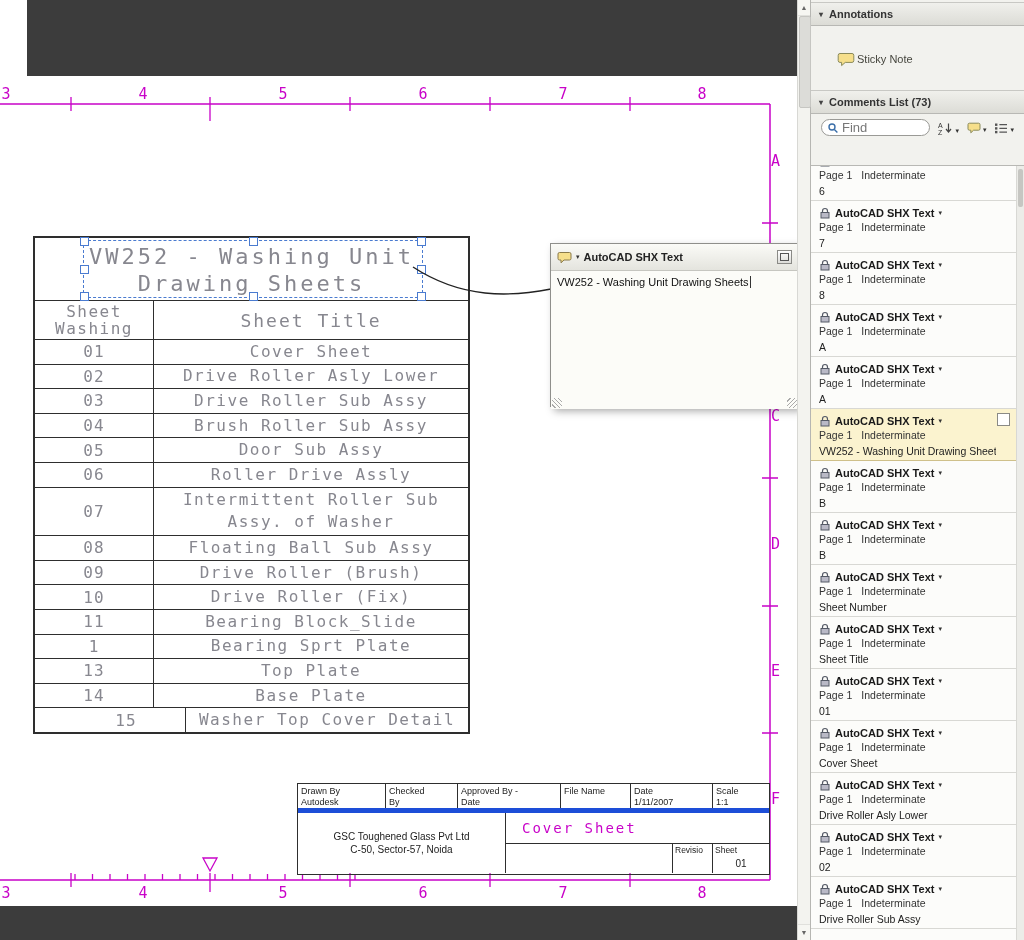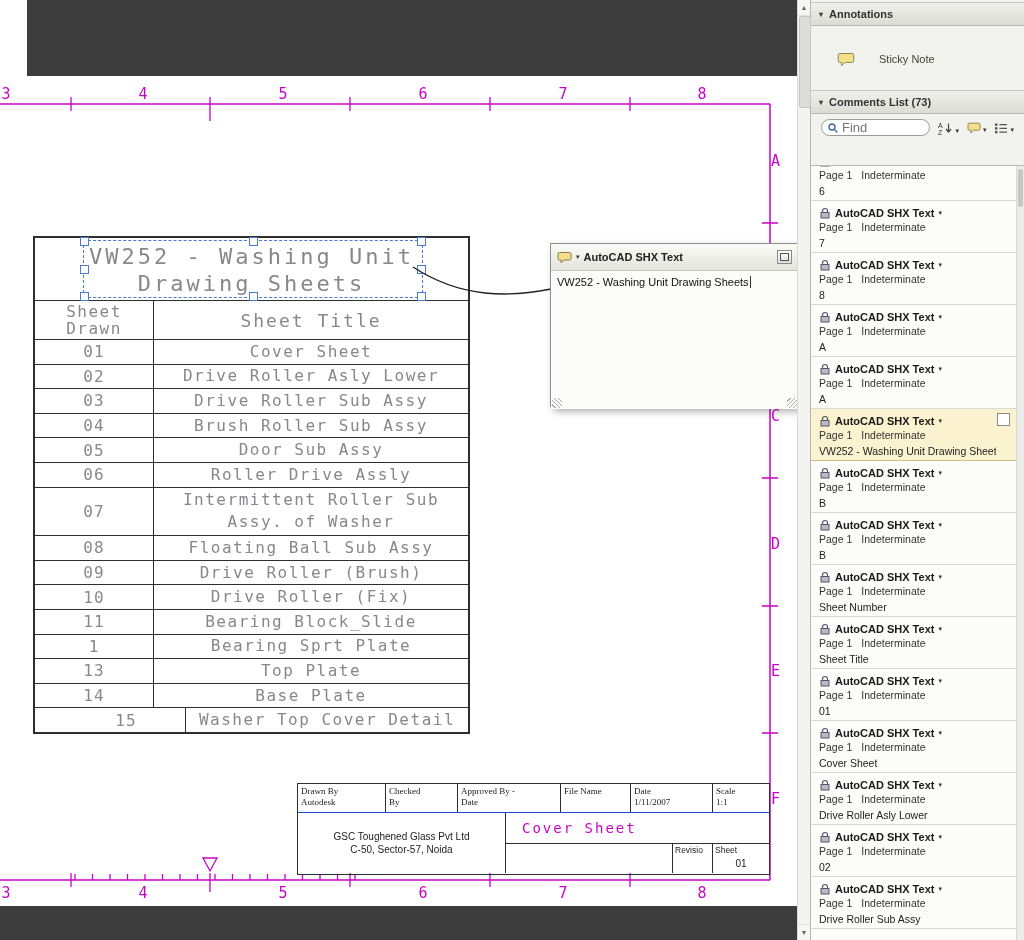--- a/index.html
+++ b/index.html
@@ -49,21 +49,21 @@
   .popup-min div{width:7px;height:6px;border:1px solid #555;}
   .popup-body{position:relative;height:128px;padding:5px 6px;font-size:11px;color:#111;background:#fcfcf8;}
   .cursor{display:inline-block;width:1px;height:12px;background:#333;vertical-align:-2px;margin-left:1px;}
   .grip{position:absolute;bottom:1px;width:10px;height:10px;
         background:repeating-linear-gradient(135deg,transparent,transparent 2px,#aaa 2px,#aaa 3px);}
   .grip.gl{left:1px;background:repeating-linear-gradient(45deg,transparent,transparent 2px,#aaa 2px,#aaa 3px);}
   .grip.gr{right:1px;}
   
   #title-block{position:absolute;left:297px;top:783px;width:473px;height:92px;border:1.5px solid #2e2e2e;
         box-sizing:border-box;color:#1c1c1c;z-index:10;background:transparent;}
-  .tb-r1{display:flex;height:29px;border-bottom:1px solid #1d4ed8;box-sizing:border-box;font-family:Liberation Serif, serif;}
+  .tb-r1{display:flex;height:29px;border-bottom:5px solid #1d4ed8;box-sizing:border-box;}
   .tb-c{border-right:1px solid #2e2e2e;box-sizing:border-box;padding:2px 3px;font-size:9px;line-height:11px;}
   .tb-c.last{border-right:none;flex:1;}
   .tb-r2{display:flex;height:60px;}
   .tb-company{width:208px;border-right:1px solid #2e2e2e;box-sizing:border-box;display:flex;flex-direction:column;
         justify-content:center;align-items:center;font-size:10px;line-height:13px;text-align:center;}
   .tb-right{flex:1;display:flex;flex-direction:column;}
   .tb-sheettitle{height:31px;border-bottom:1px solid #2e2e2e;box-sizing:border-box;display:flex;align-items:center;
         padding-left:16px;font-family:"DejaVu Sans Mono",monospace;font-size:14px;letter-spacing:2px;color:#c803c8;}
   .tb-bot{flex:1;display:flex;}
   .tb-spacer{width:167px;border-right:1px solid #2e2e2e;box-sizing:border-box;}
@@ -79,21 +79,21 @@
   .sb-thumb{position:absolute;top:16px;left:1px;width:10px;height:90px;background:#dcdcd8;
         border:1px solid #c6c6c2;border-radius:2px;}
   
   #panel{position:absolute;left:810px;top:0;width:214px;height:940px;background:#f2f2ee;
         border-left:1px solid #b6b6b2;box-sizing:border-box;}
   .panel-header{height:22px;margin-top:2px;background:linear-gradient(#f0f0ec,#dcdcd6);
         border-top:1px solid #c8c8c4;border-bottom:1px solid #b8b8b4;display:flex;align-items:center;
         padding:0 8px;gap:6px;font-weight:bold;font-size:11px;color:#333;}
   .tri{font-size:8px;color:#444;}
   .tools{padding:18px 0 14px 0;}
-  .tool-row{display:flex;align-items:center;gap:24px;height:30px;padding-left:26px;font-size:11px;color:#46463e;}
+  .tool-row{display:flex;align-items:center;gap:2px;height:30px;padding-left:26px;font-size:11px;color:#46463e;}
   .find-row{display:flex;align-items:center;gap:8px;padding:5px 10px 4px 10px;height:26px;box-sizing:border-box;}
   .find-box{width:116px;height:17px;background:#fff;border:1px solid#9a9a96;border-radius:9px;
         display:flex;align-items:center;gap:4px;padding:0 6px;box-sizing:border-box;}
   .find-ph{font-size:13px;color:#777;}
   .tb-icon{display:flex;align-items:end;gap:2px;cursor:default;}
   .chevsm{font-size:7px;color:#333;}
   #comments{position:absolute;left:0;top:165px;right:0;bottom:0;background:#fcfcfa;border-top:1px solid #b8b8b4;overflow:hidden;}
   #comments-inner{position:absolute;left:0;top:-17px;right:8px;}
   .citem{position:relative;height:52px;box-sizing:border-box;padding:3px 20px 0 8px;
         border-bottom:1px solid #d8d8d4;background:#fcfcfa;}
@@ -157,21 +157,21 @@
         <div class="hd ml"></div>
         <div class="hd mr"></div>
         <div class="hd bl"></div>
         <div class="hd bm"></div>
         <div class="hd br"></div>
       </div>
     </div>
     <div class="t-head cadtxt">
       <div class="col-num">
         <div>Sheet</div>
-        <div>Drawn</div>
+        <div>Washing</div>
       </div>
       <div class="col-ttl">Sheet Title</div>
     </div>
     <div id="t-rows">
         <div class="trow cadtxt">
           <div class="num">01</div>
           <div class="ttl">Cover Sheet</div>
         </div>
         <div class="trow cadtxt">
           <div class="num">02</div>

